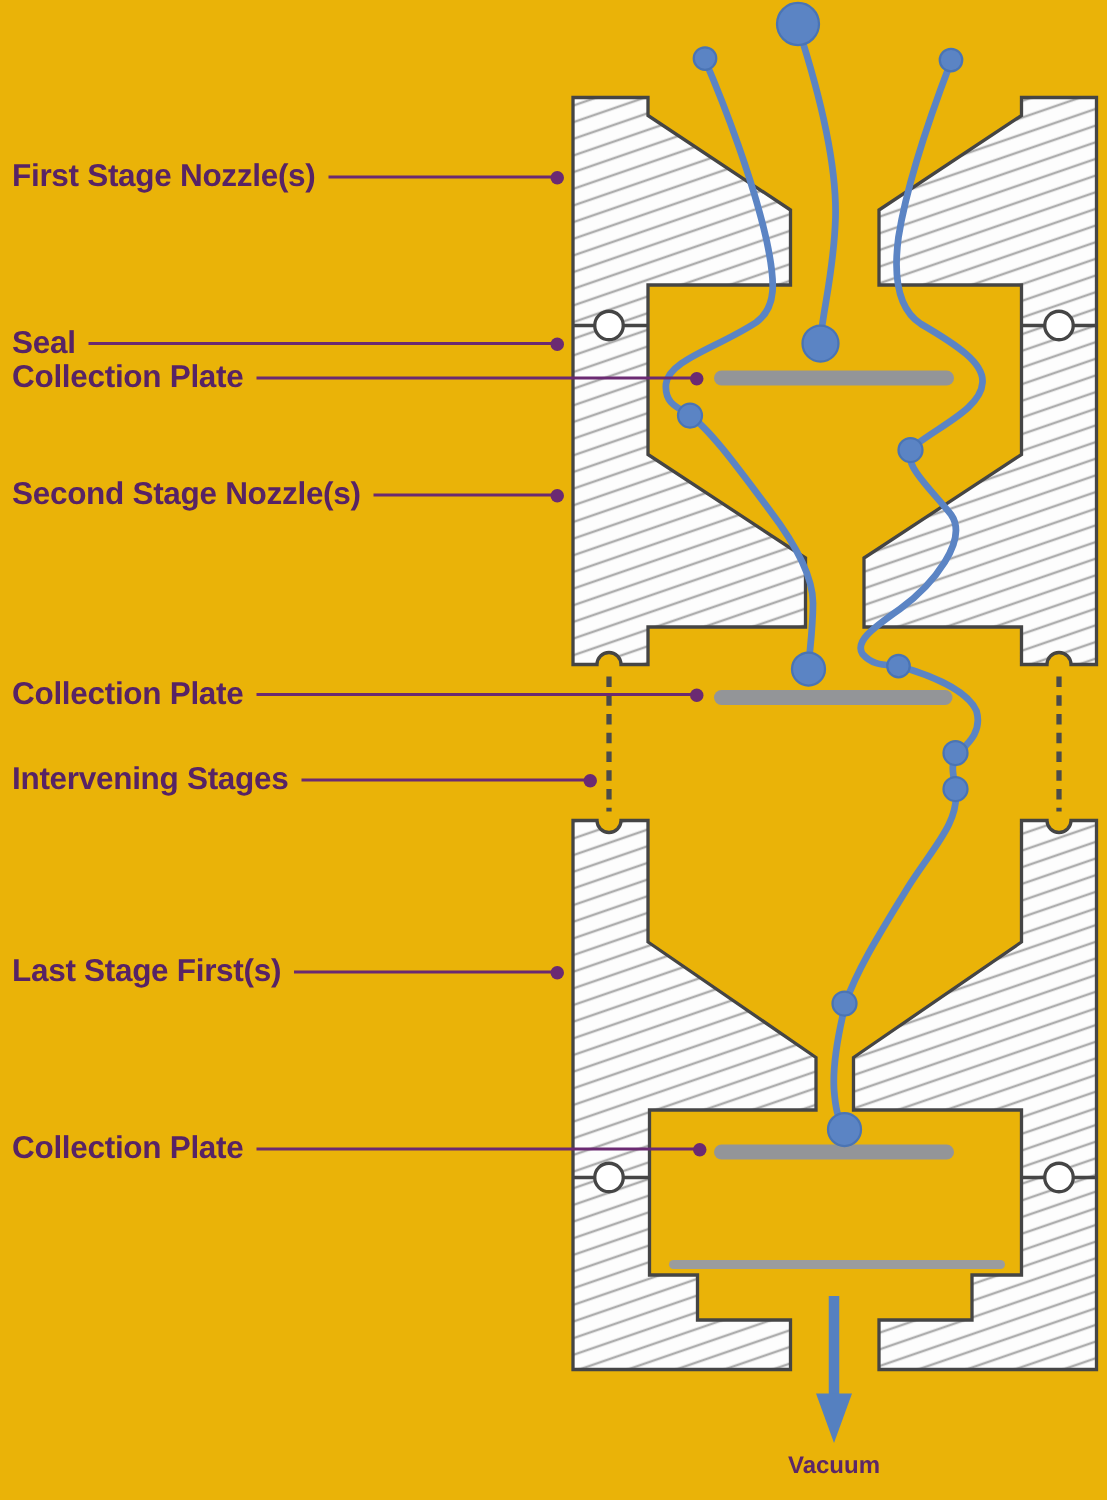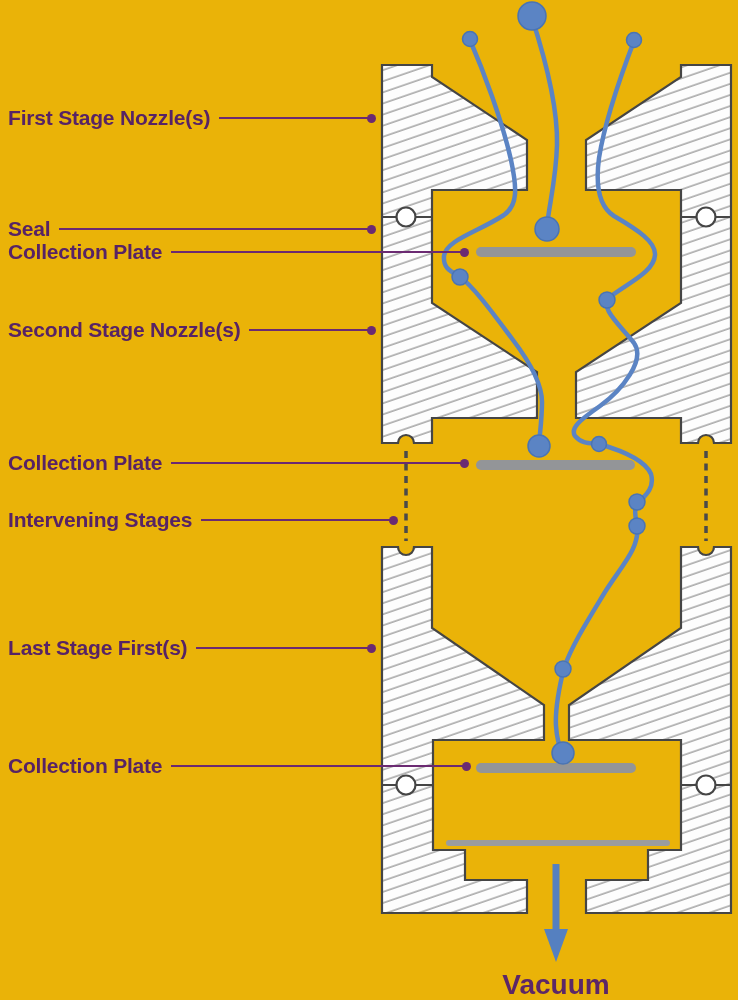--- a/index.html
+++ b/index.html
@@ -21,21 +21,21 @@
   }
   .leader .line{
     flex:1;height:2.5px;background:#6b2a72;margin-left:9px;
   }
   .leader .dot{
     width:9px;height:9px;border-radius:50%;background:#6b2a72;
     flex:0 0 auto;margin-left:-1px;
   }
   .caption{
     position:absolute;text-align:center;
-    font-size:28px;font-weight:700;color:#5c2767;
+    font-size:16px;font-weight:700;color:#5c2767;
   }
 </style>
 </head>
 <body>
 
 <div id="stage">
 
   <svg id="diagram-svg" width="738" height="1000" viewBox="0 0 738 1000">
     <defs>
       <pattern id="hatch" patternUnits="userSpaceOnUse" width="300" height="10.5" patternTransform="rotate(-19)">

